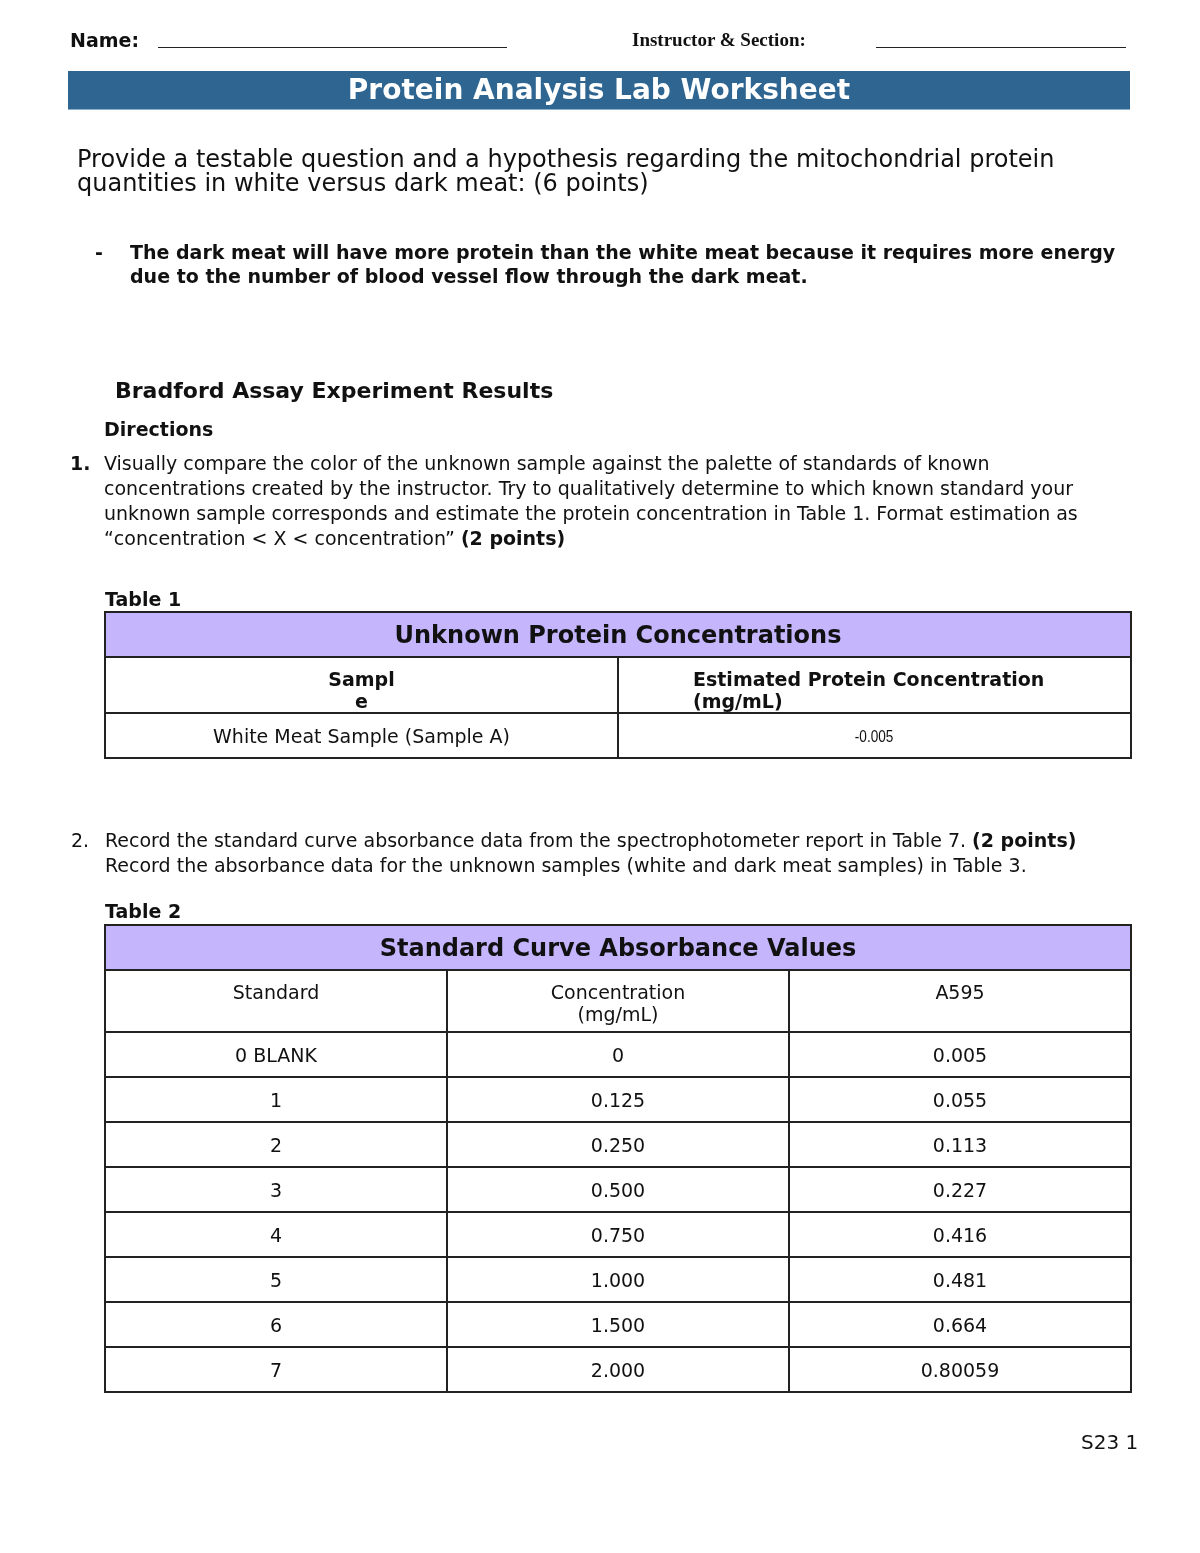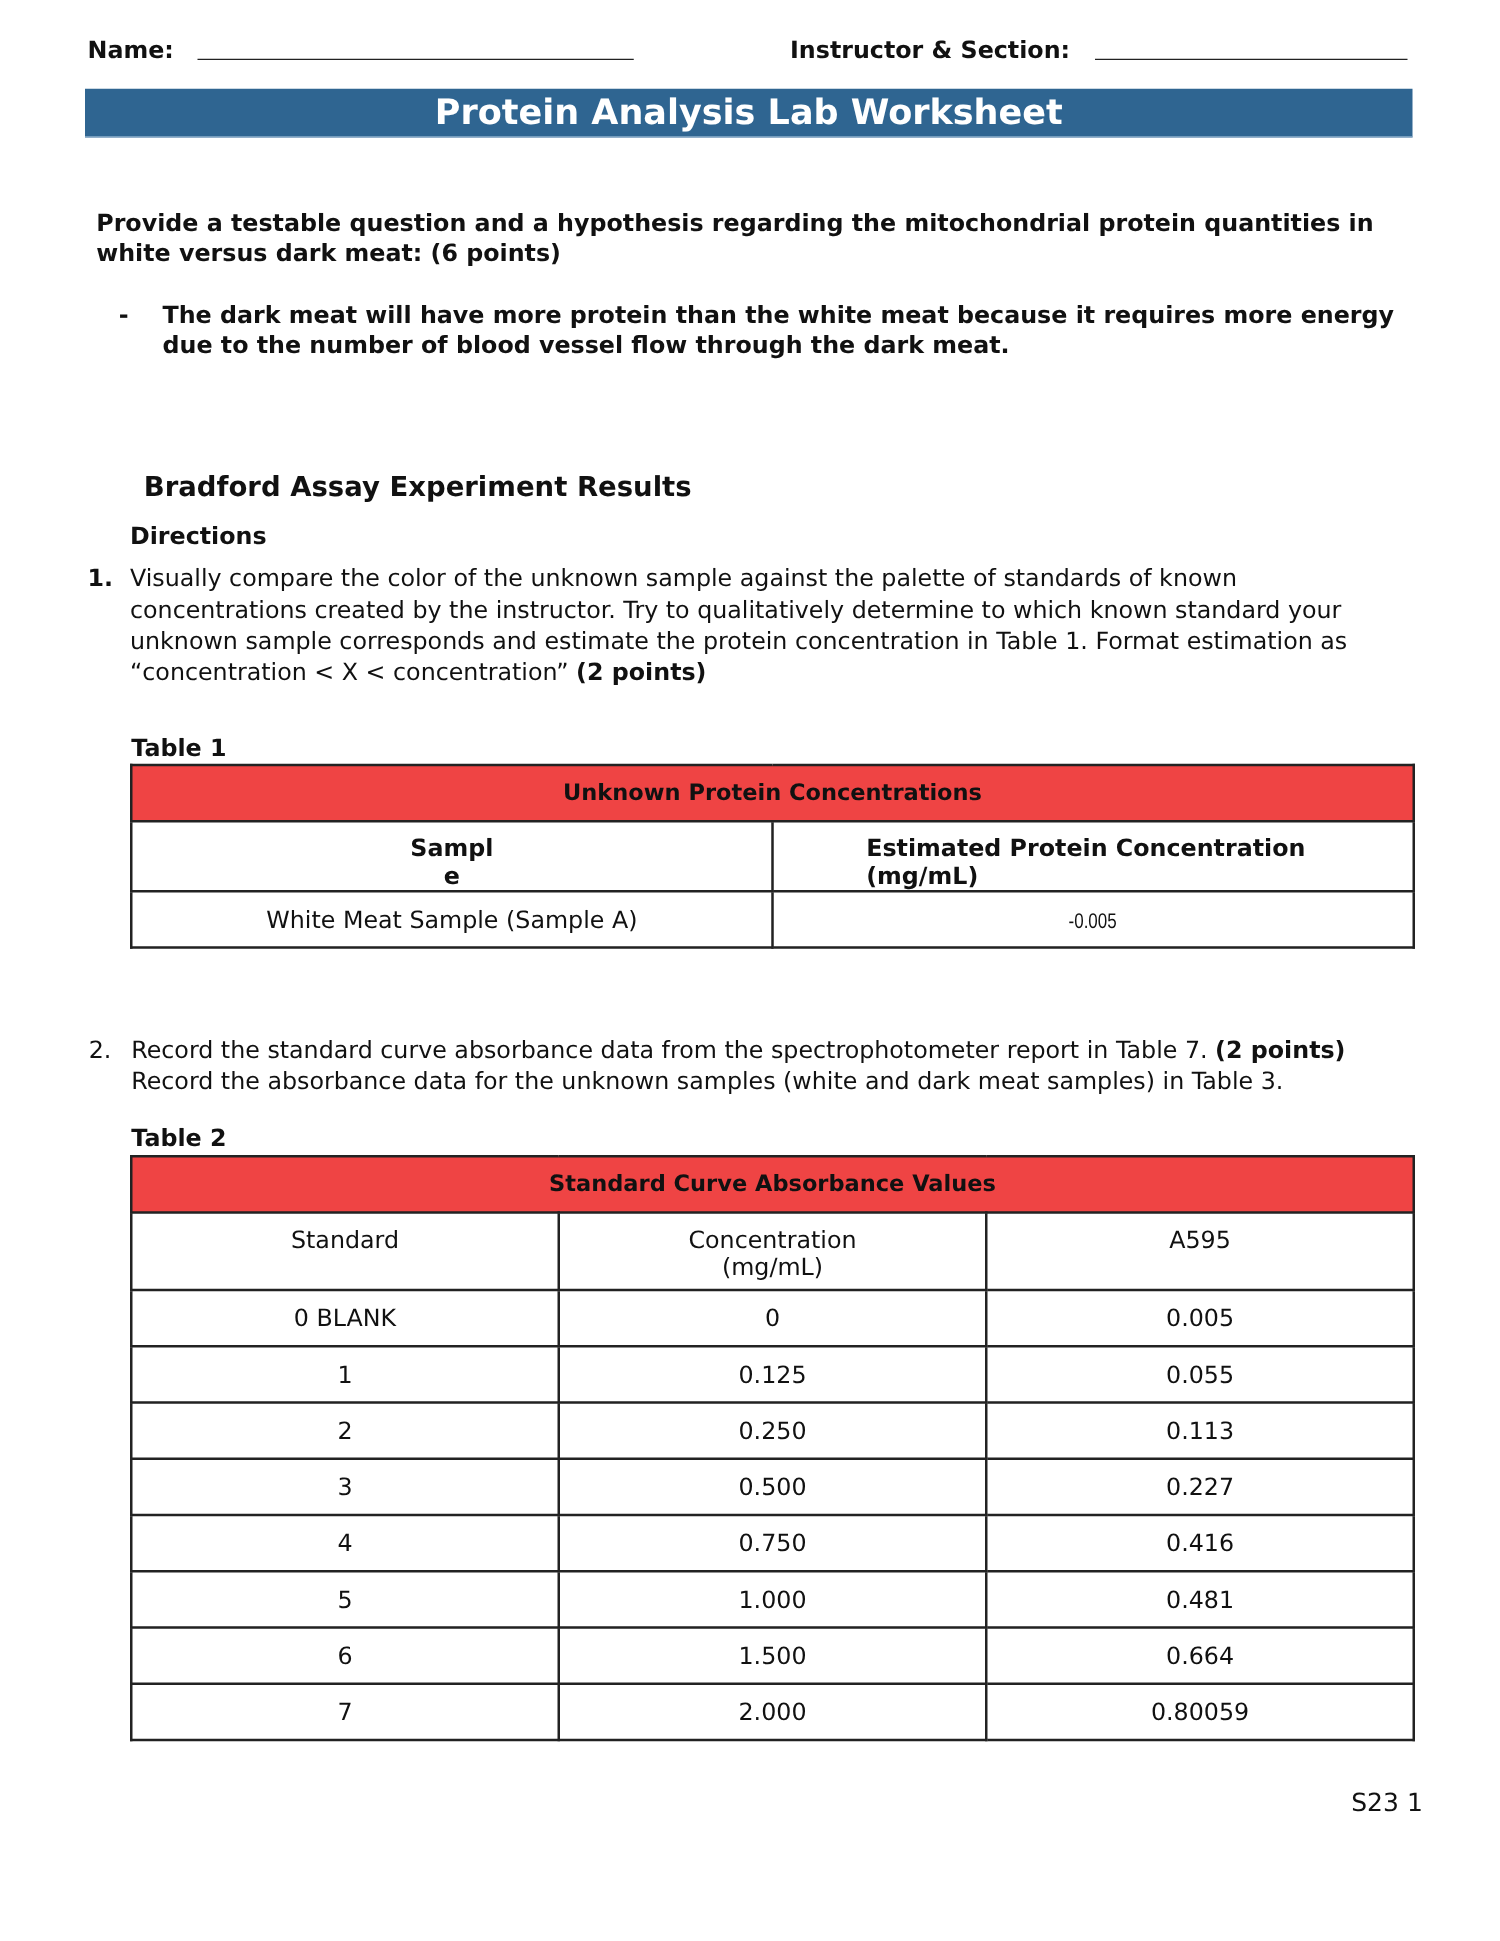--- a/index.html
+++ b/index.html
@@ -1,45 +1,45 @@
 <!DOCTYPE html>
 <html><head>
 <meta charset="utf-8">
 <style>
   html, body { margin: 0; padding: 0; background: #ffffff; }
   body { width: 1200px; height: 1553px; position: relative; font-family: "DejaVu Sans", sans-serif; color: #111; overflow: hidden; }
   .abs { position: absolute; }
   .hdr-label { font-size: 19px; font-weight: bold; letter-spacing: 0; }
   .hdr-line { border-bottom: 1.5px solid #222; height: 0; }
   .title-bar { left: 68px; top: 71px; width: 1062px; height: 38px; background: #2f6591; border-bottom: 1px solid #8fb0cc; color: #fff; font-weight: bold; font-size: 28px; text-align: center; line-height: 38px; }
-  .prompt { left: 77px; top: 147px; width: 1070px; font-size: 19px; font-weight: bold; line-height: 24px; margin-top: 20px; }
+  .prompt { left: 77px; top: 147px; width: 1070px; font-size: 24px; font-weight: normal; line-height: 24px; }
   .answer { left: 95px; top: 240px; width: 1040px; font-size: 19px; font-weight: bold; line-height: 24px; }
   .answer .dash { position: absolute; left: 0; top: 0; }
   .answer .txt { margin-left: 35px; }
   .section-title { left: 71px; top: 378px; font-size: 22px; font-weight: bold; margin-left: 44px; }
   .directions { left: 104px; top: 418px; font-size: 19px; font-weight: bold; }
   .step { font-size: 19px; line-height: 25px; width: 1030px; }
   .step .num { position: absolute; left: -34px; top: 0; }
   .step .bold { font-weight: bold; }
   .table-caption { font-size: 19px; font-weight: bold; }
   table.grid { position: absolute; border-collapse: collapse; table-layout: fixed; font-size: 19px; }
   table.grid td, table.grid th { border: 2px solid #222; text-align: center; padding: 0; }
-  table.grid .caption-row th { background: #ef4444; font-weight: bold; font-size: 18px; }
+  table.grid .caption-row th { background: #c4b5fd; font-weight: bold; font-size: 24px; }
   table.grid .colhead th { font-weight: normal; vertical-align: top; padding-top: 10px; line-height: 22px; }
   table.grid .colhead th.b { font-weight: bold; }
   .t1 .colhead th.left-al { text-align: left; padding-left: 74px; }
   .narrow { font-family: "Liberation Sans Narrow", "Liberation Sans", sans-serif; font-size: 17px; transform: scaleX(0.8); display: inline-block; }
   .footer { left: 1081px; top: 1430px; font-size: 20px; font-family: "DejaVu Sans", sans-serif; }
 </style>
 </head>
 <body>
 
 <div class="abs hdr-label" style="left:70px; top:29px;">Name:</div>
 <div class="abs hdr-line" style="left:158px; top:47px; width:349px;"></div>
-<div class="abs hdr-label" style="left:632px; top:29px;">Instructor &amp; Section:</div>
+<div class="abs hdr-label" style="left:632px; top:29px;font-family:Liberation Serif, serif;">Instructor &amp; Section:</div>
 <div class="abs hdr-line" style="left:876px; top:47px; width:250px;"></div>
 
 <div class="abs title-bar">Protein Analysis Lab Worksheet</div>
 
 <div class="abs prompt">Provide a testable question and a hypothesis regarding the mitochondrial protein quantities in white versus dark meat:  (6 points)</div>
 
 <div class="abs answer">
   <span class="dash">-</span>
   <div class="txt">The dark meat will have more protein than the white meat because it requires more energy due to the number of blood vessel flow through the dark meat.</div>
 </div>

